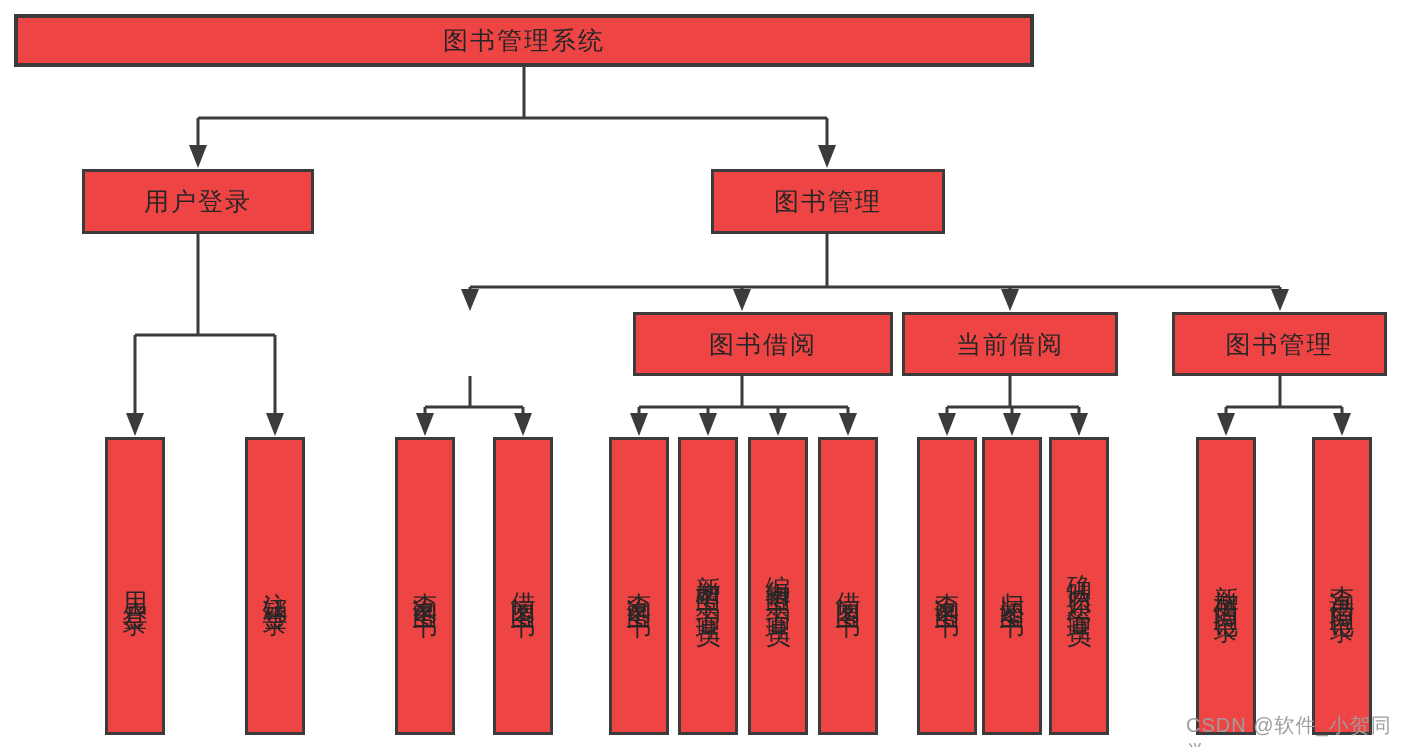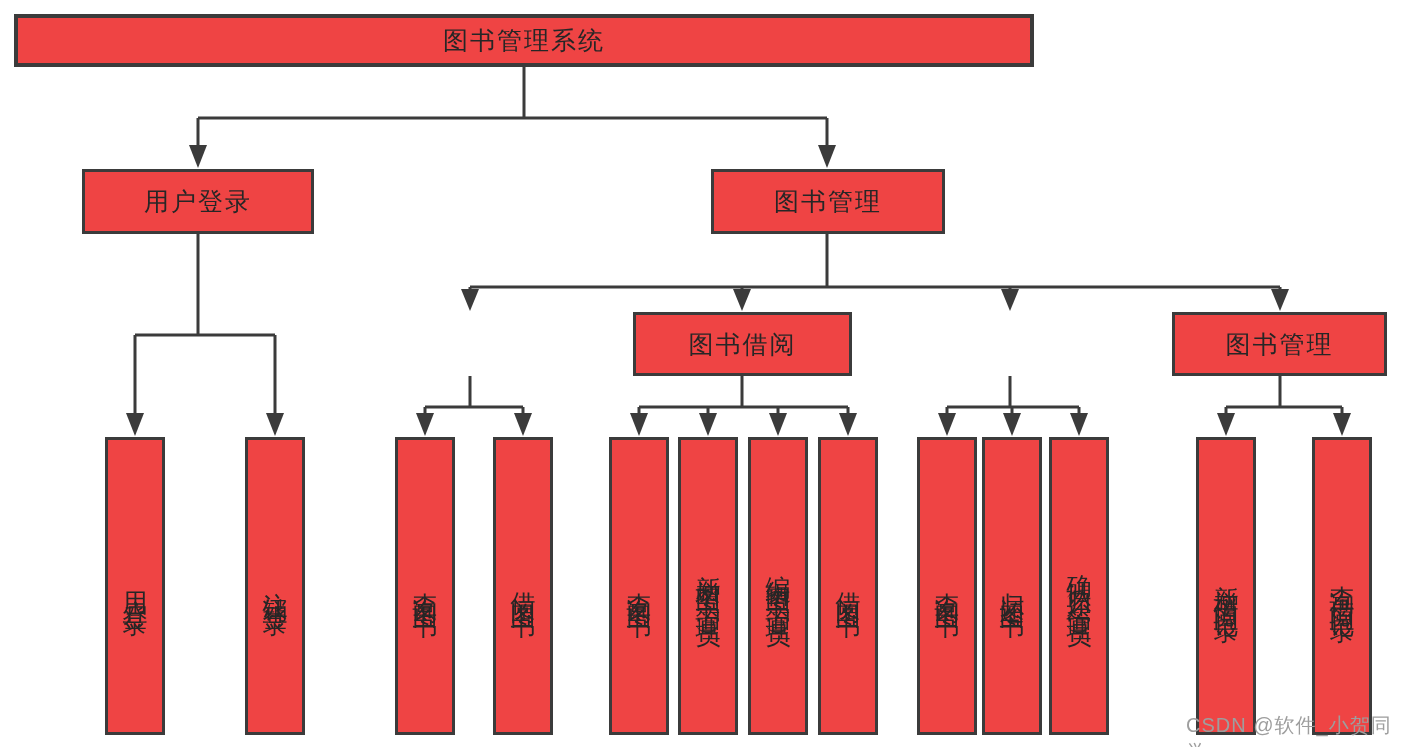--- a/index.html
+++ b/index.html
@@ -74,22 +74,25 @@
     <span>图书管理系统</span>
   </div>
 
   <div class="node h-label" style="left:82px;top:169px;width:232px;height:65px;">
     <span>用户登录</span>
   </div>
   <div class="node h-label" style="left:711px;top:169px;width:234px;height:65px;">
     <span>图书管理</span>
   </div>
 
-  <div class="node h-label" style="left:633px;top:312px;width:219px;height:64px;">
+  <div class="node h-label" style="left:633px;top:312px;width:260px;height:64px;">
     <span>图书借阅</span>
+  </div>
+  <div class="node h-label" style="left:902px;top:312px;width:216px;height:64px;">
+    <span>当前借阅</span>
   </div>
   <div class="node h-label" style="left:1172px;top:312px;width:215px;height:64px;">
     <span>图书管理</span>
   </div>
 
   <div class="node leaf" style="left:105px;top:437px;width:60px;height:298px;">
     <span>用户登录</span>
   </div>
   <div class="node leaf" style="left:245px;top:437px;width:60px;height:298px;">
     <span>注销登录</span>

